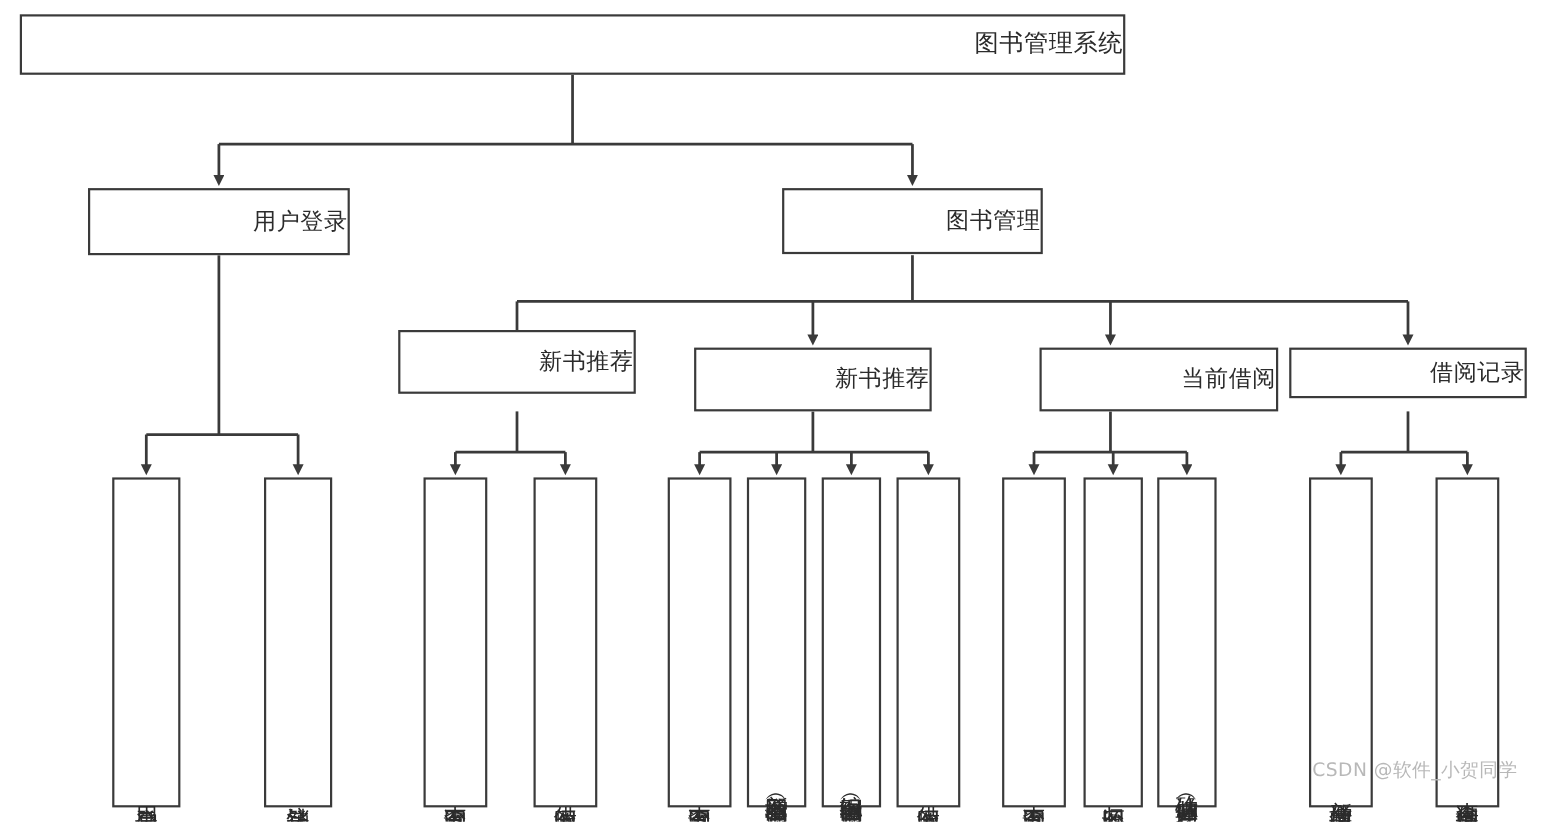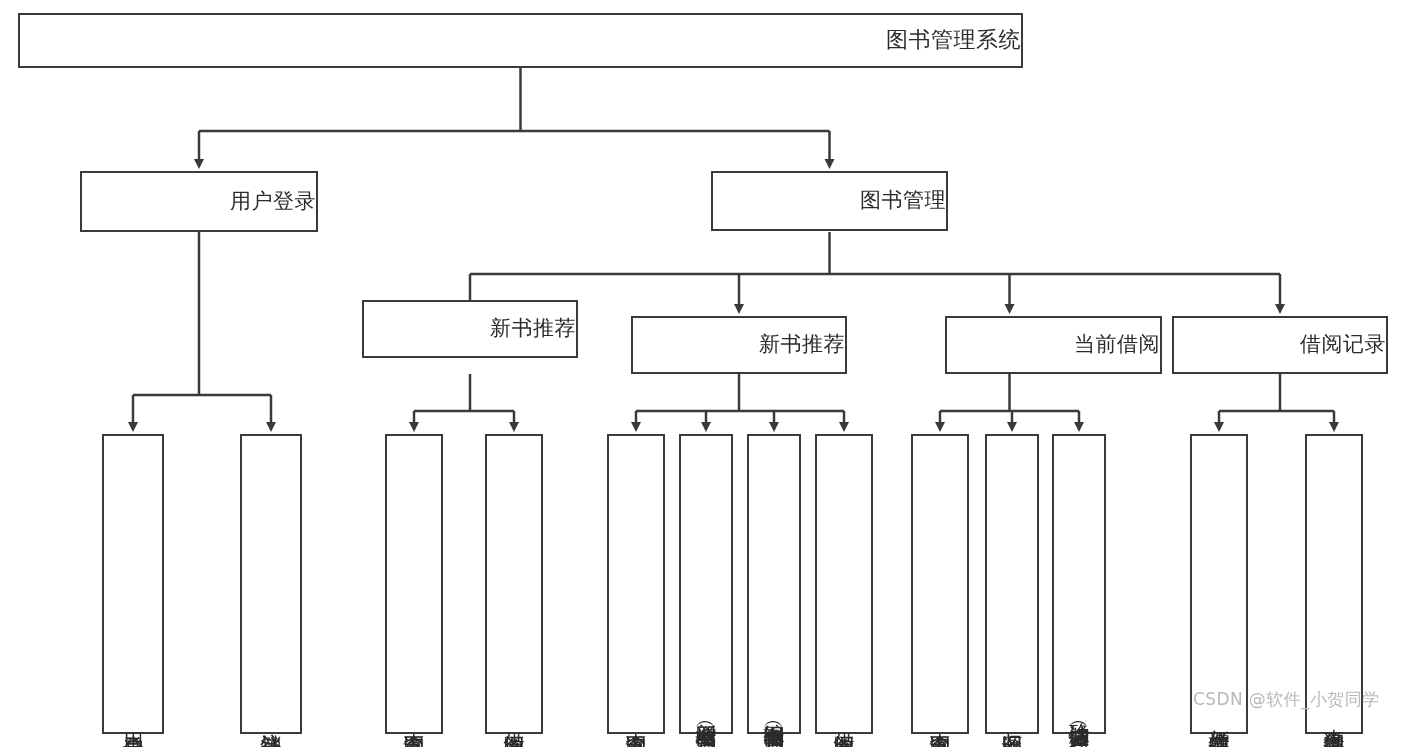--- a/index.html
+++ b/index.html
@@ -131,21 +131,21 @@
       </div>
       <div class="node horiz" style="left: 362px; top: 300px; width: 216px; height: 58px;">
         <span class="label">新书推荐</span>
       </div>
       <div class="node horiz" style="left: 631px; top: 316px; width: 216px; height: 58px;">
         <span class="label">新书推荐</span>
       </div>
       <div class="node horiz" style="left: 901px; top: 316px; width: 217px; height: 58px; margin-left: 44px;">
         <span class="label">当前借阅</span>
       </div>
-      <div class="node horiz" style="left: 1172px; top: 316px; width: 216px; height: 58px;">
+      <div class="node horiz" style="left: 1172px; top: 316px; width: 216px; height: 46px;">
         <span class="label">借阅记录</span>
       </div>
       <div class="node leaf" style="left: 102px; top: 434px; width: 62px; height: 300px;">
         <span class="label">用户登录</span>
       </div>
       <div class="node leaf" style="left: 240px; top: 434px; width: 62px; height: 300px;">
         <span class="label">注销登录</span>
       </div>
       <div class="node leaf" style="left: 385px; top: 434px; width: 58px; height: 300px;">
         <span class="label">查询图书</span>

